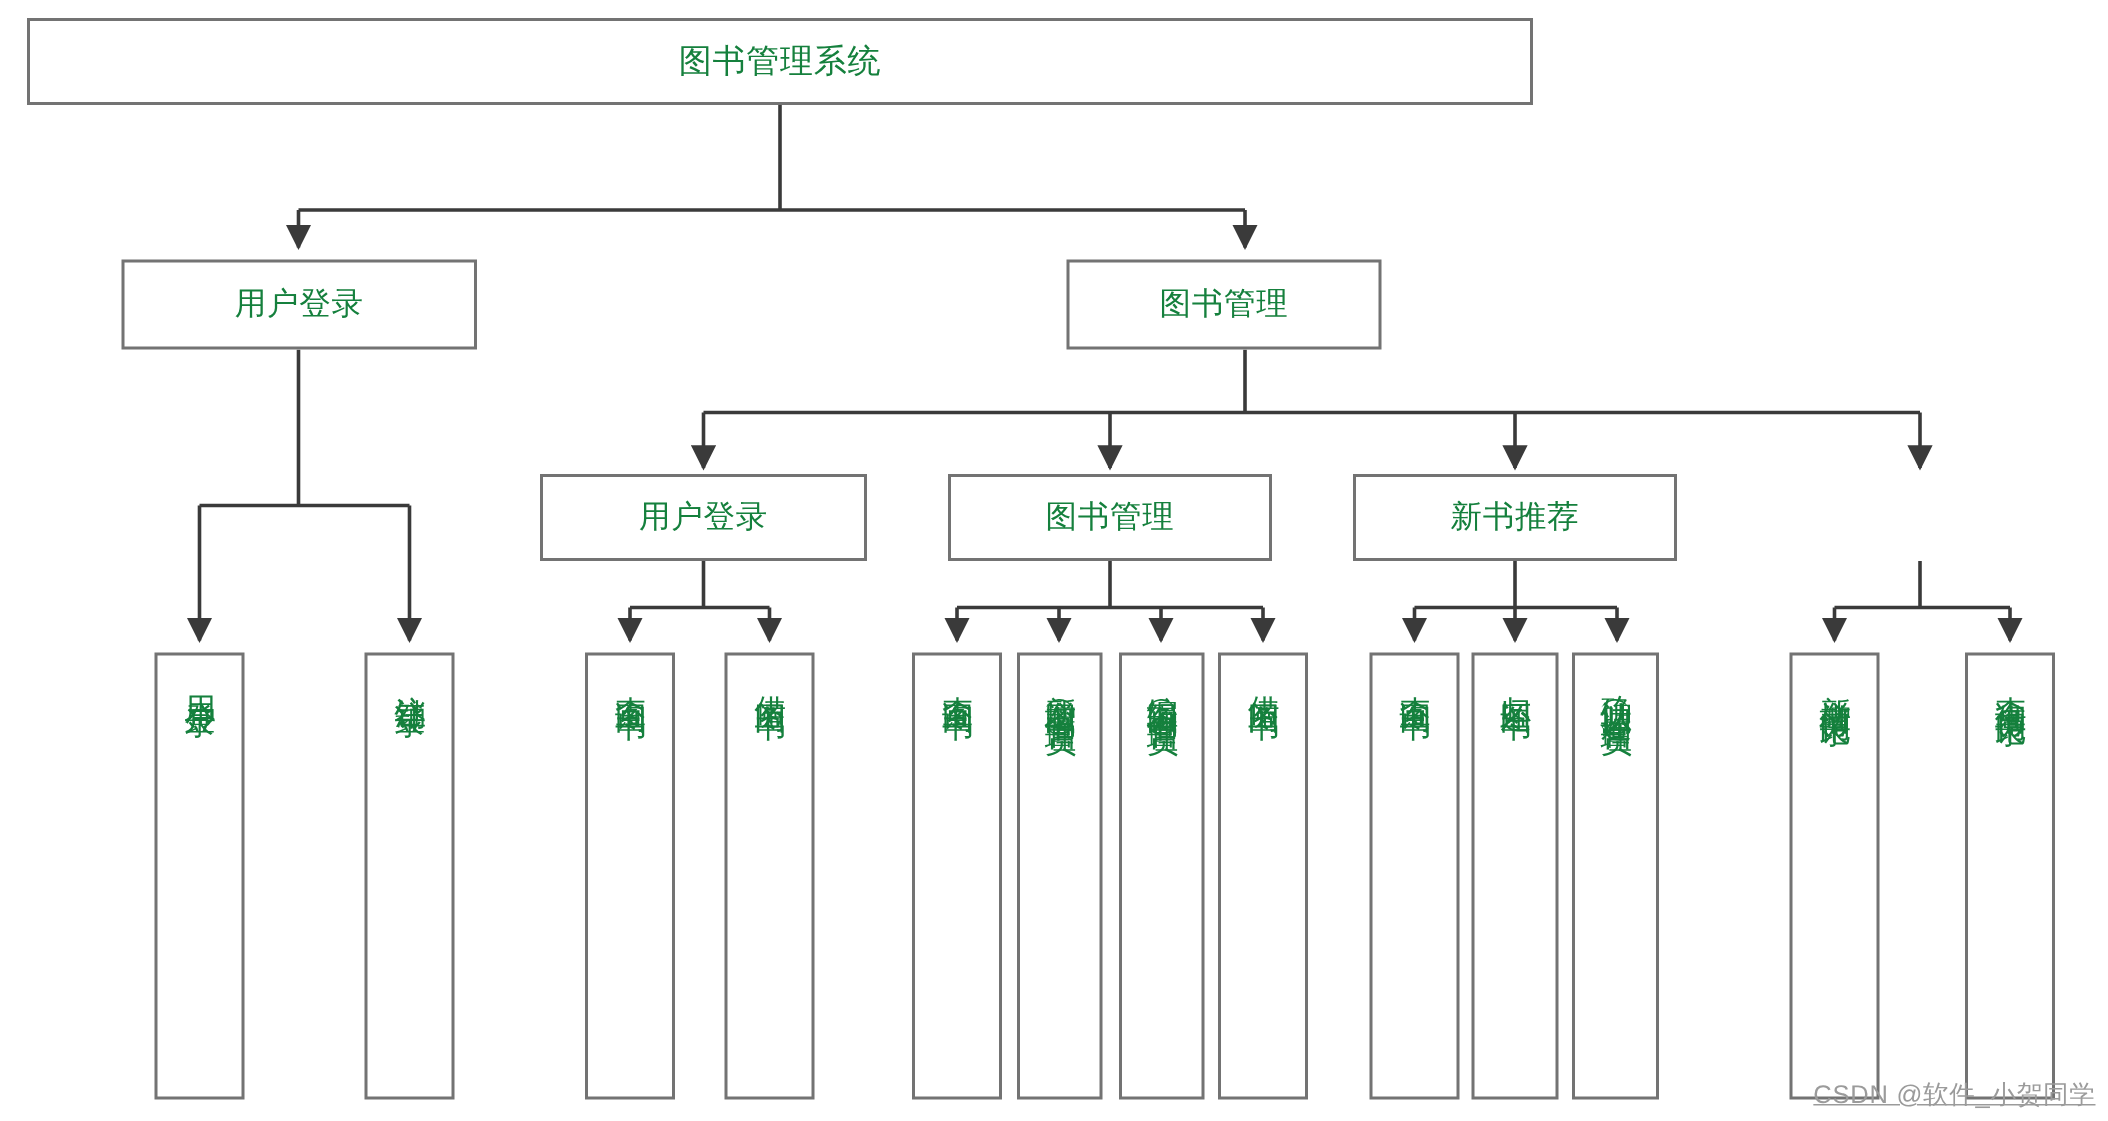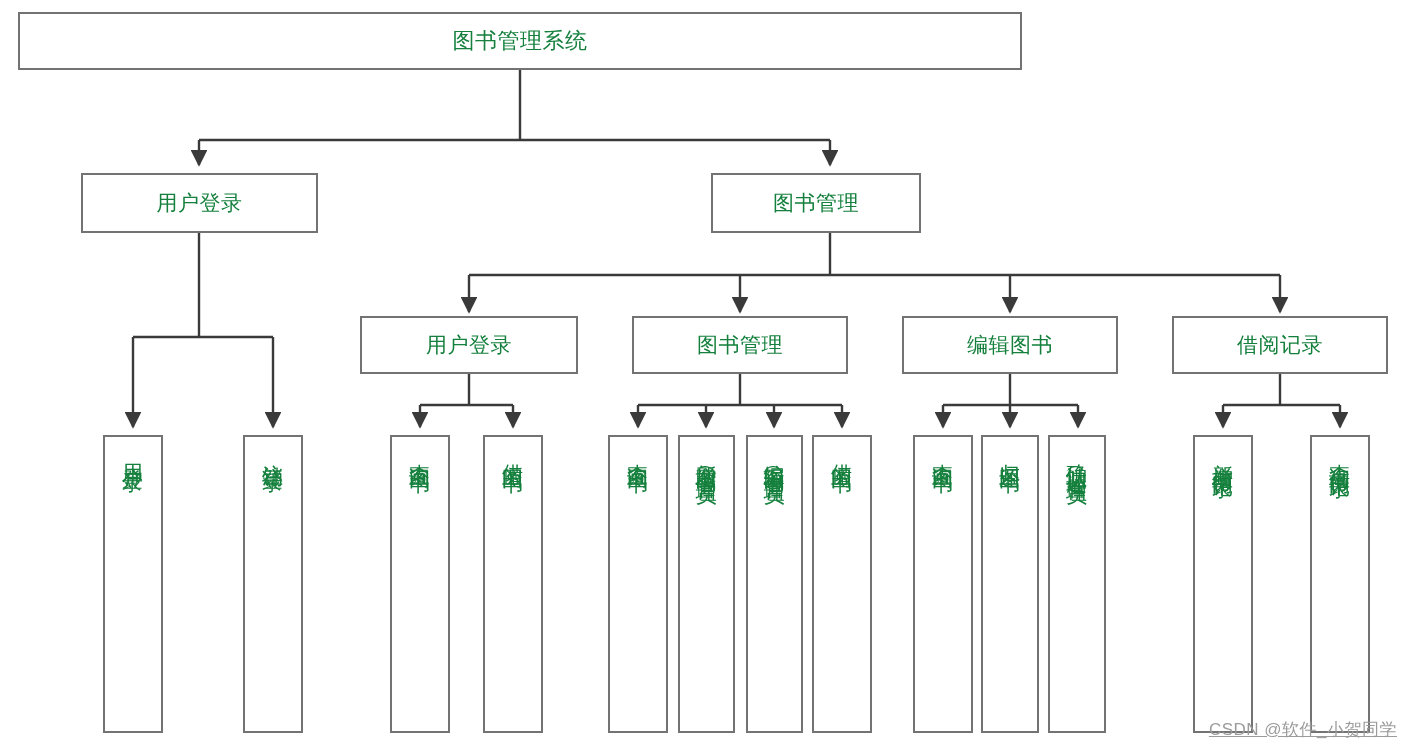--- a/index.html
+++ b/index.html
@@ -138,24 +138,21 @@
     <span class="node-label">图书管理</span>
   </div>
 
   <div class="node horiz" style="left:360px; top:316px; width:218px; height:58px;">
     <span class="node-label">用户登录</span>
   </div>
   <div class="node horiz" style="left:632px; top:316px; width:216px; height:58px;">
     <span class="node-label">图书管理</span>
   </div>
   <div class="node horiz" style="left:902px; top:316px; width:216px; height:58px;">
-    <span class="node-label">编辑图书</span>
-  </div>
-  <div class="node horiz" style="left:1172px; top:316px; width:216px; height:58px;">
-    <span class="node-label">借阅记录</span>
+    <span class="node-label">新书推荐</span>
   </div>
 
   <div class="node vert" style="left:103px; top:435px; width:60px; height:298px;">
     <span class="node-label">用户登录</span>
   </div>
   <div class="node vert" style="left:243px; top:435px; width:60px; height:298px;">
     <span class="node-label">注销登录</span>
   </div>
 
   <div class="node vert" style="left:390px; top:435px; width:60px; height:298px;">

